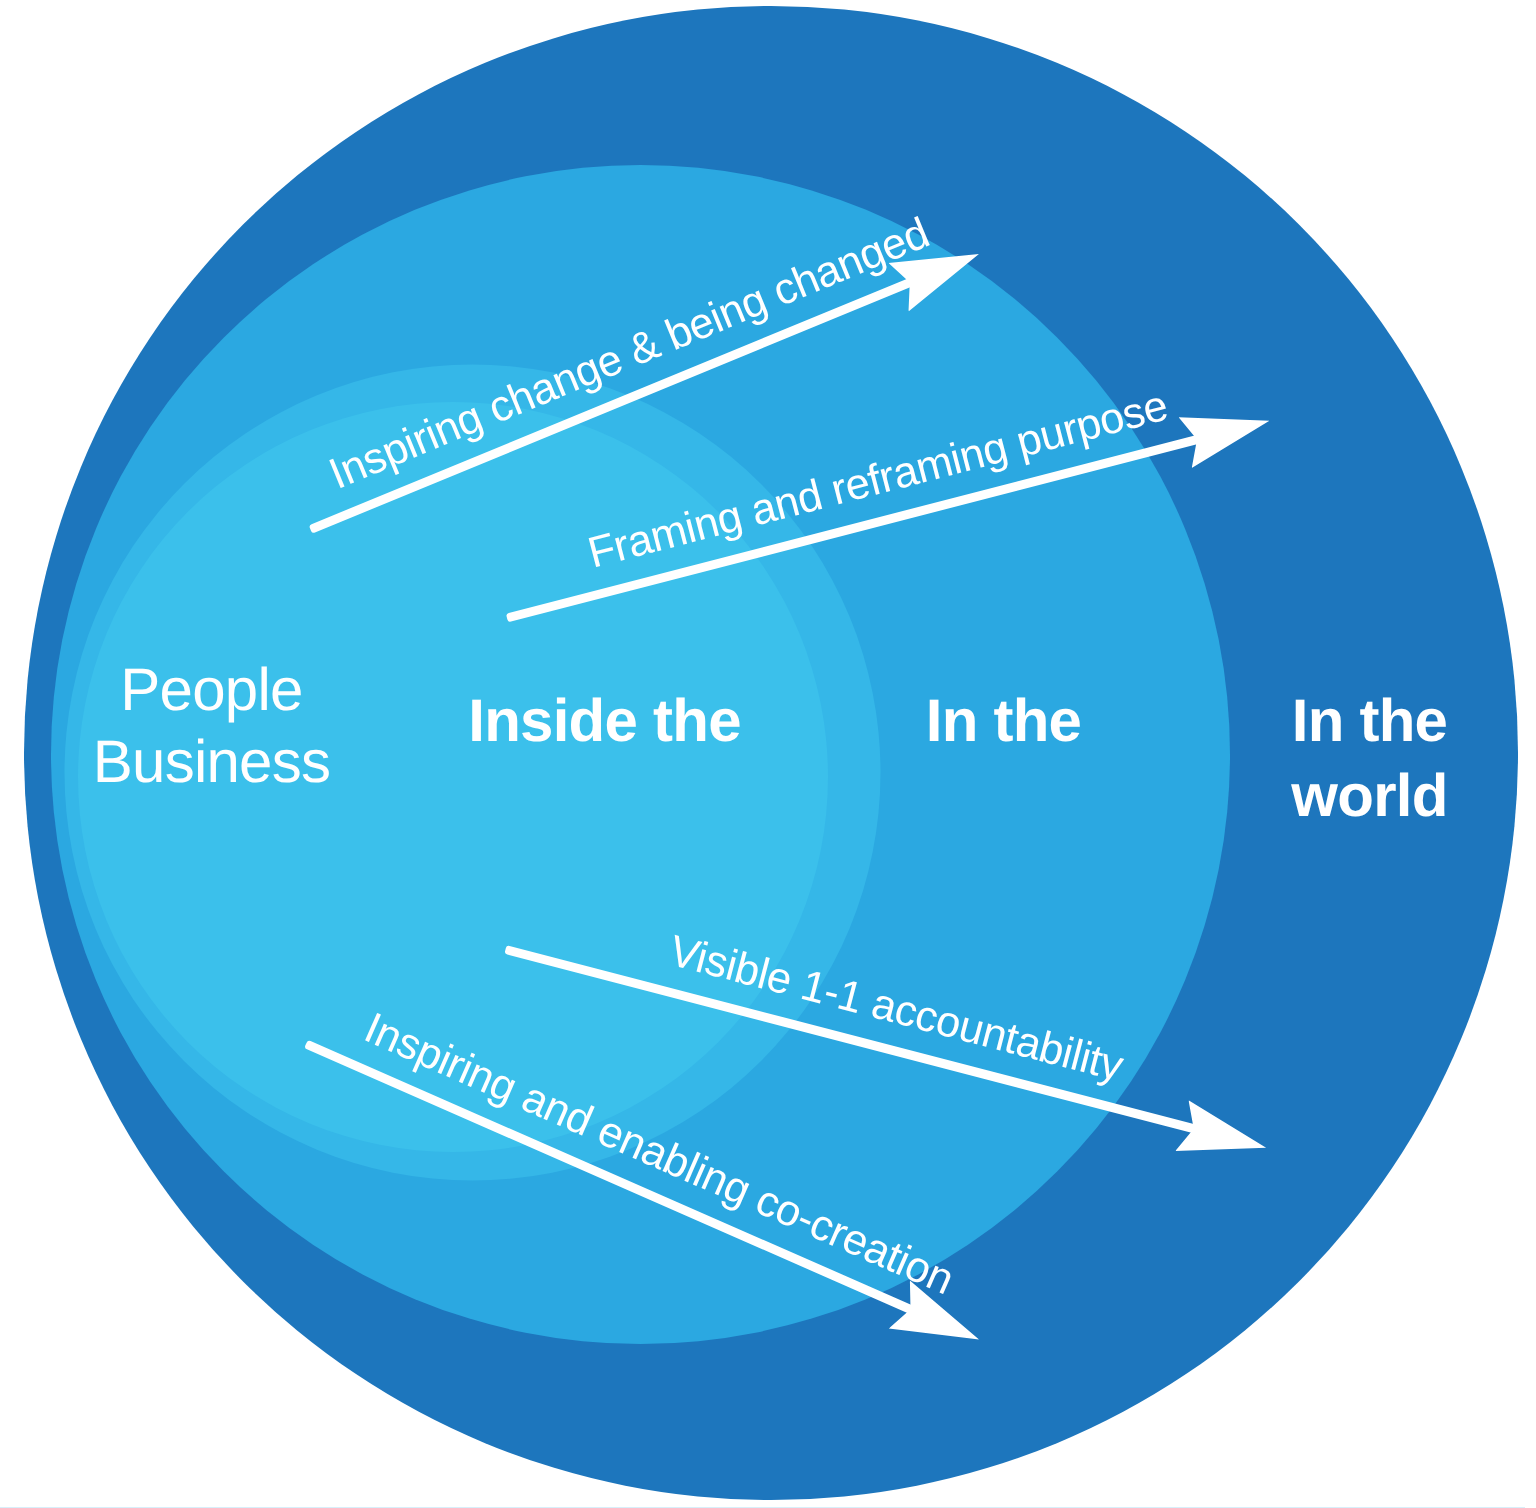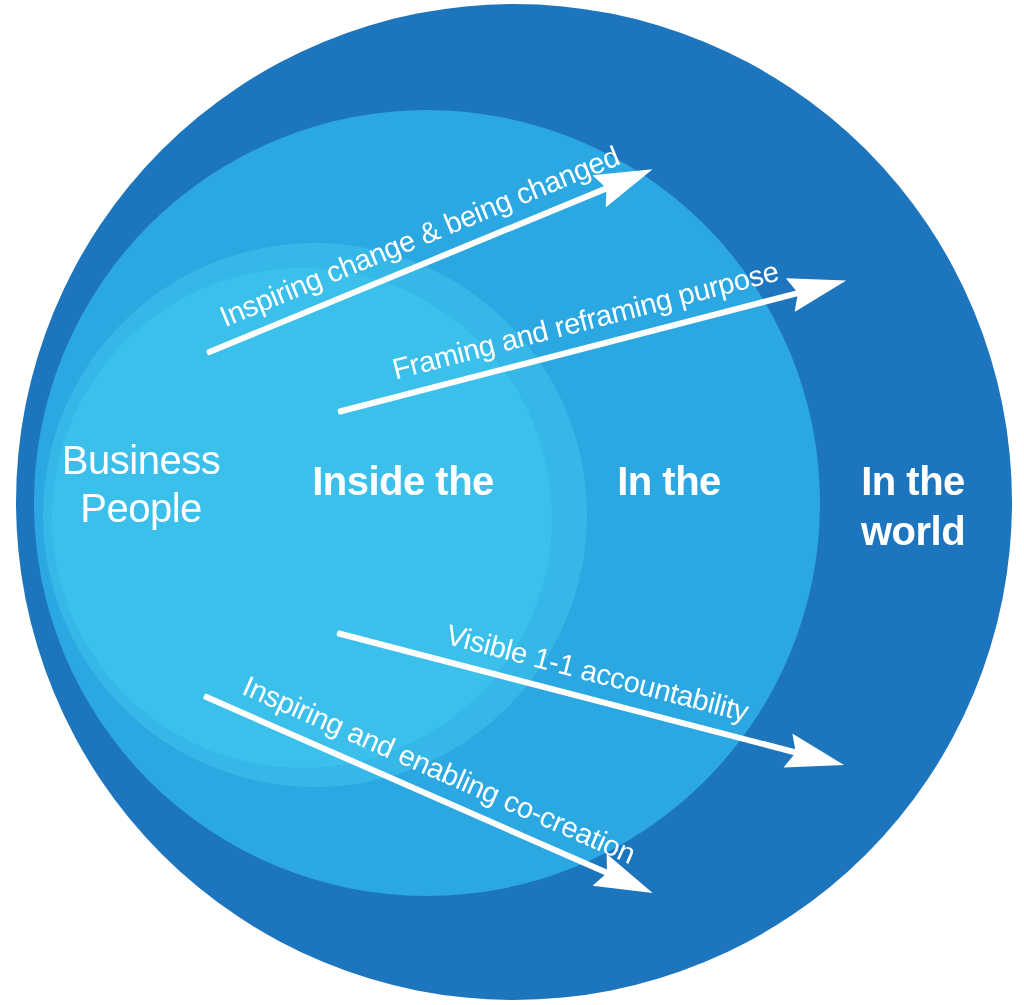--- a/index.html
+++ b/index.html
@@ -109,22 +109,22 @@
     <div class="arrow-head" style="background: rgb(255, 255, 255);"></div>
   </div>
 
   <div class="arrow" id="arrow-co-creation">
     <div class="arrow-label" style="color: rgb(255, 255, 255);">Inspiring and enabling co-creation</div>
     <div class="arrow-shaft" style="background: rgb(255, 255, 255);"></div>
     <div class="arrow-head" style="background: rgb(255, 255, 255);"></div>
   </div>
 
   <div class="ring-label" id="label-core" style="color: rgb(255, 255, 255);">
+    <div>People</div>
     <div>Business</div>
-    <div>People</div>
   </div>
 
   <div class="ring-label" id="label-org" style="color: rgb(255, 255, 255);">
     <div>Inside the</div>
   </div>
 
   <div class="ring-label" id="label-arts" style="color: rgb(255, 255, 255);">
     <div>In the</div>
   </div>
 

